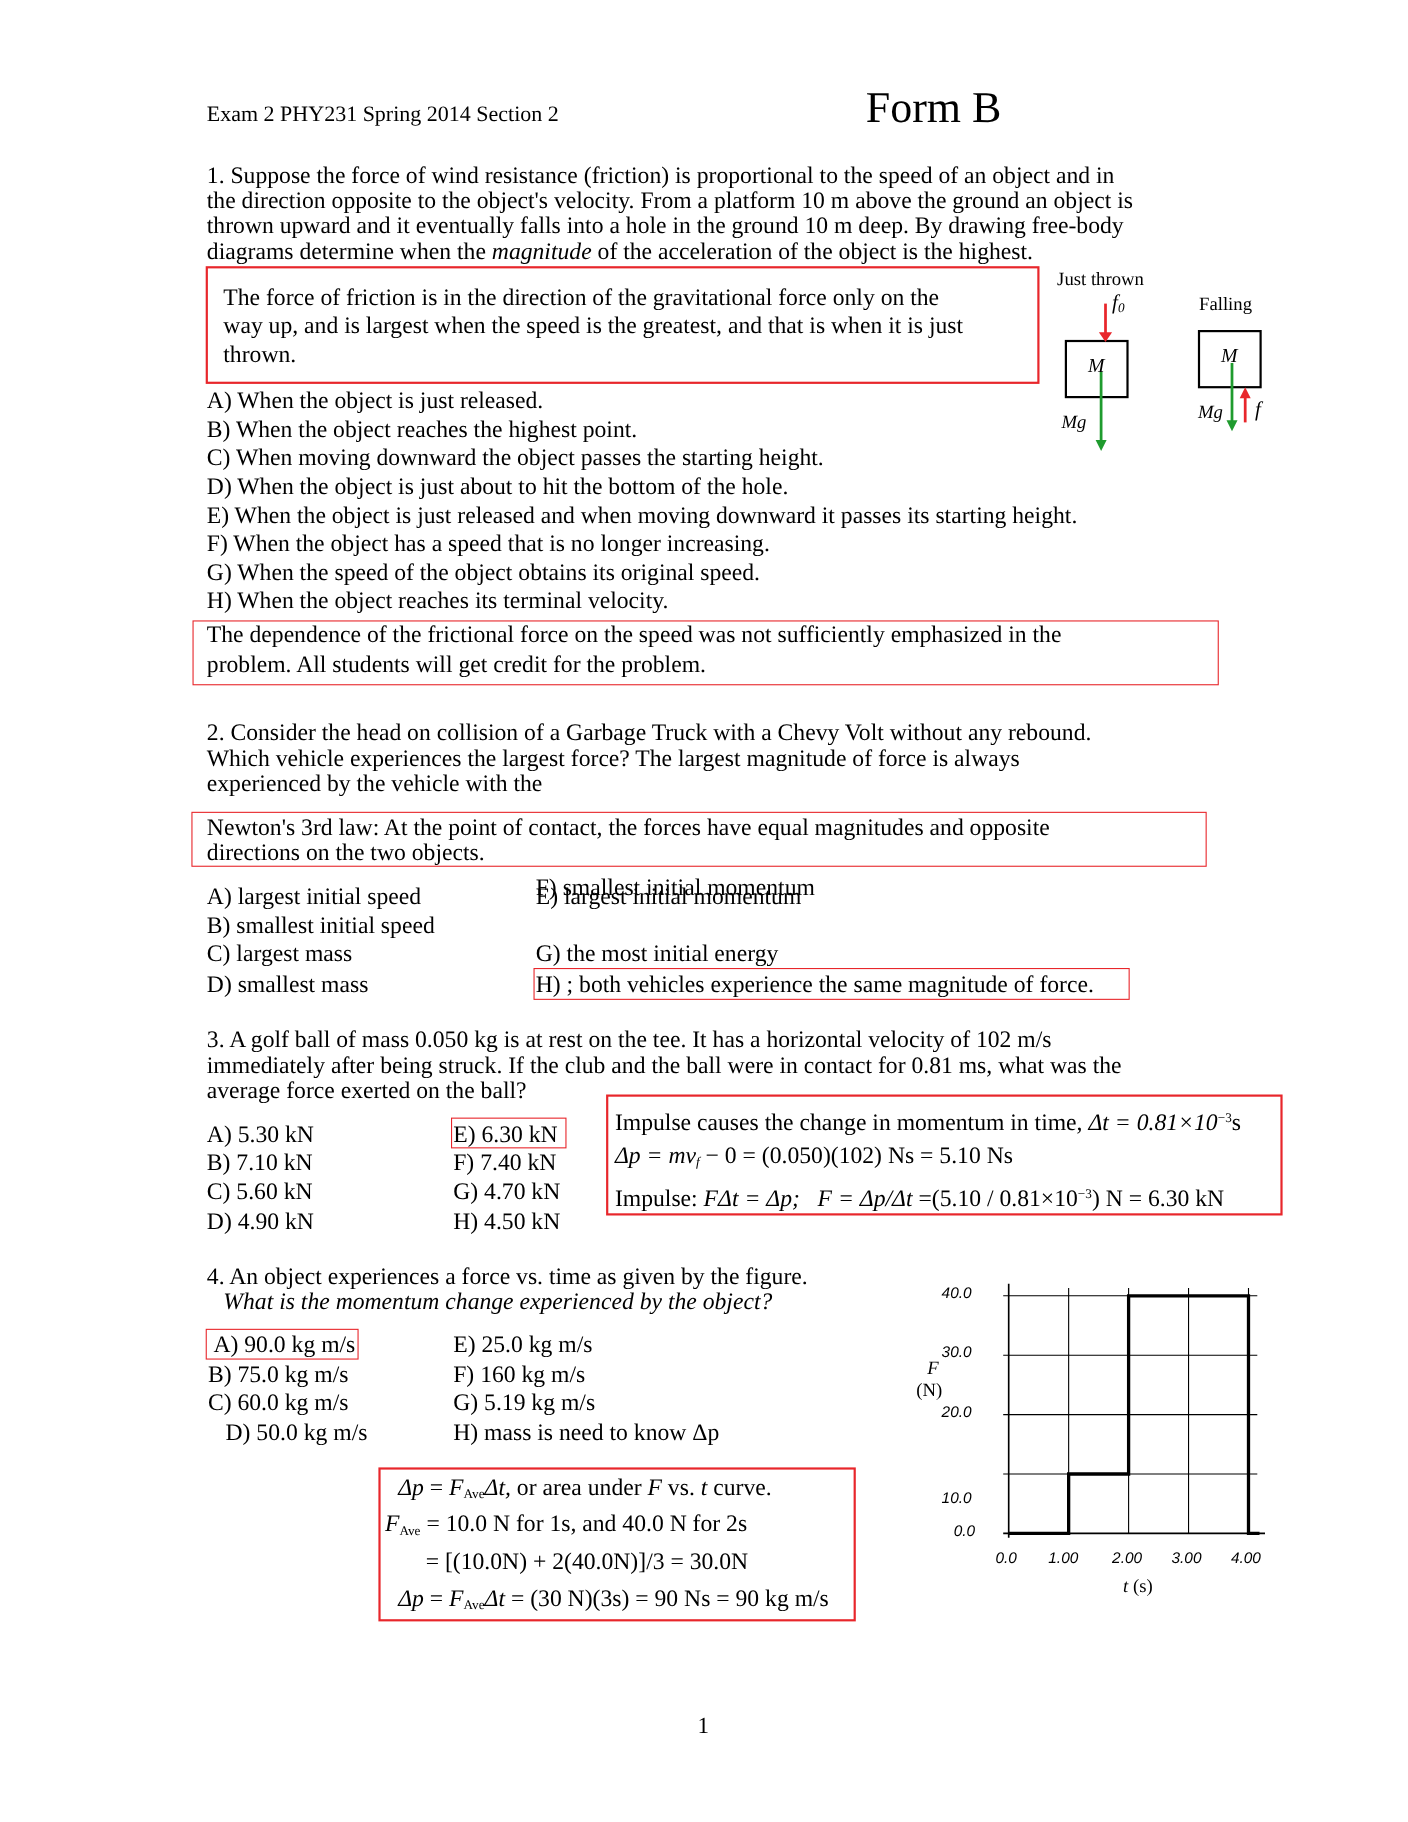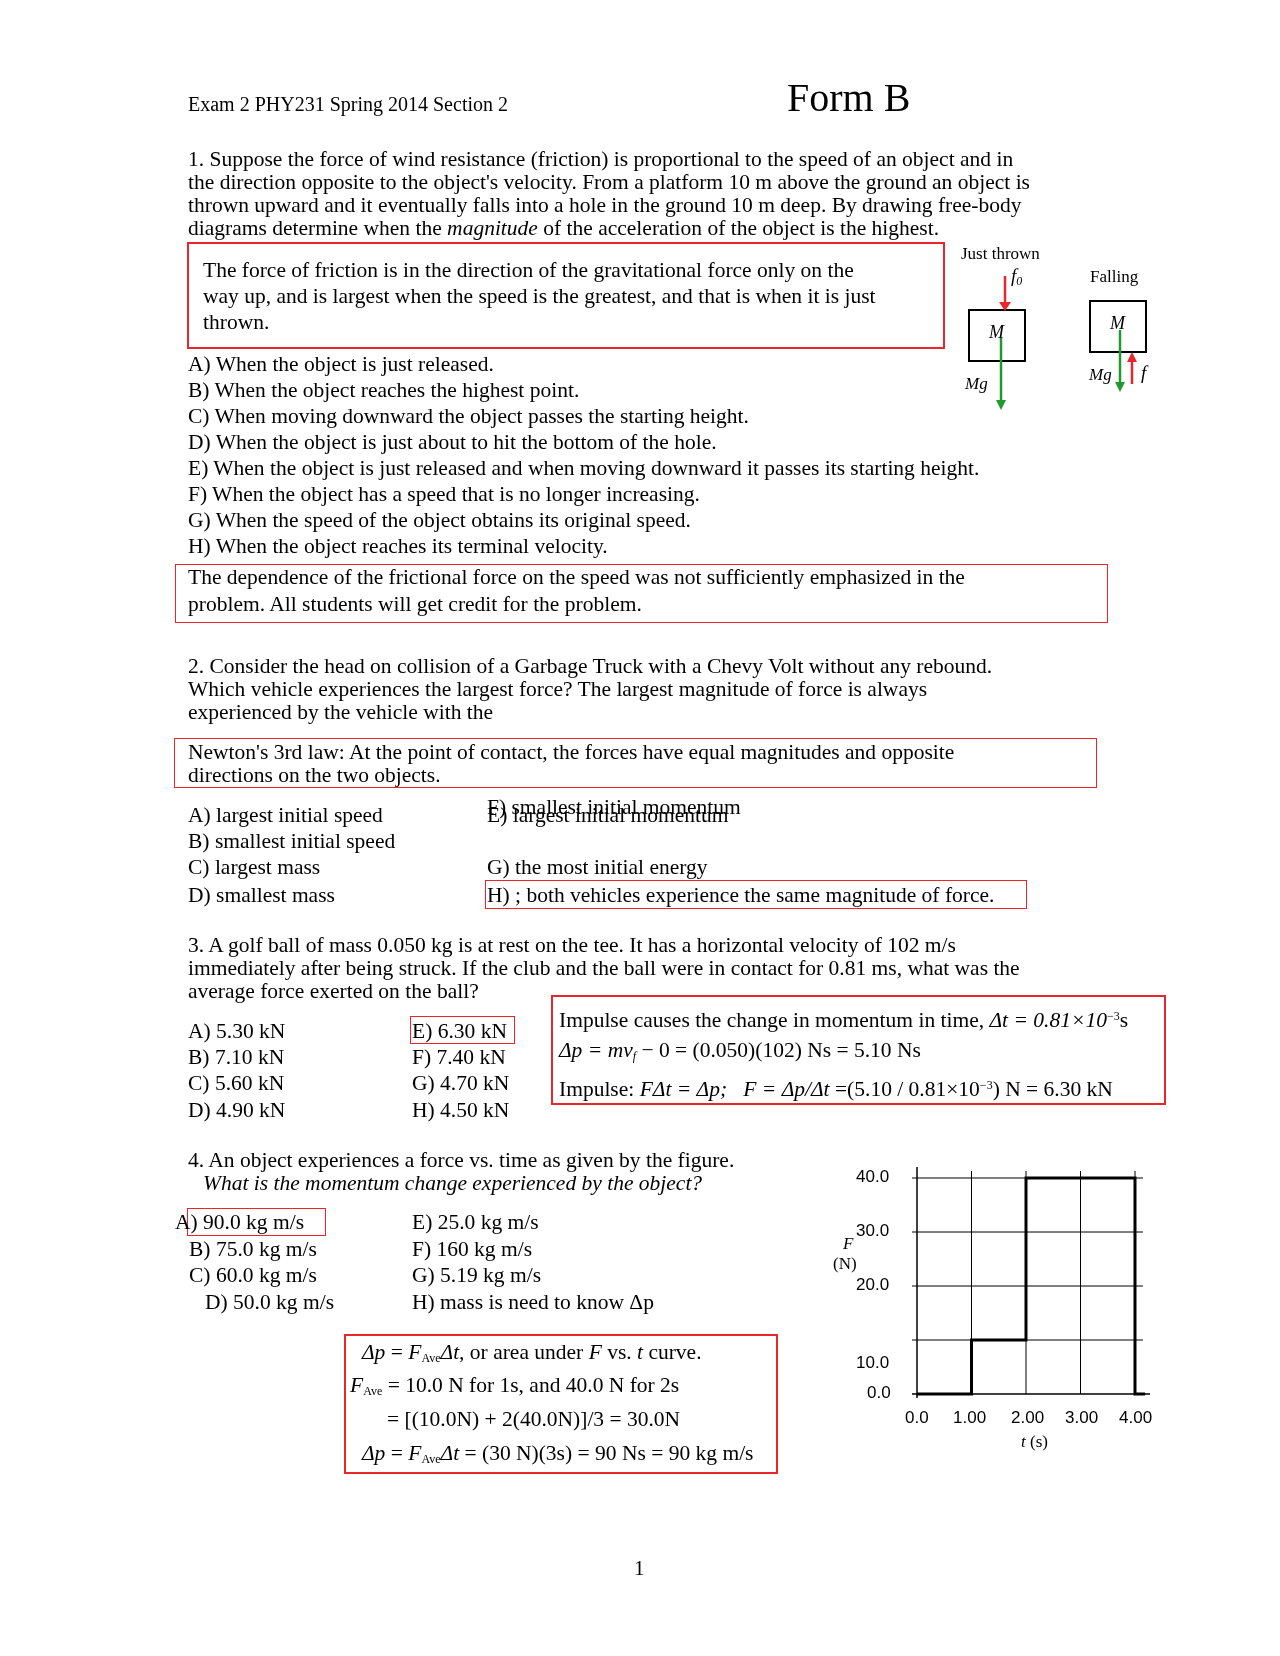--- a/index.html
+++ b/index.html
@@ -8,21 +8,21 @@
   .abs { position:absolute; white-space:nowrap; }
   .t { font-size:21.5px; line-height:23px; }
   .hdr { font-size:20px; }
   .form { font-size:40px; }
   .redbox { position:absolute; border:2px solid #e8262b; box-sizing:border-box; }
   .redbox.thin { border-width:1.5px; }
   .sm { font-size:17px; }
   .it { font-style:italic; }
   sub.s { font-size:12px; vertical-align:-3px; }
   sup.s { font-size:12px; vertical-align:7px; }
-  .tick { font-family:"Liberation Sans","DejaVu Sans",sans-serif; font-size:17px; }
+  .tick { font-family:"Liberation Sans","DejaVu Sans",sans-serif; font-size:14px;font-style:italic; }
   .pagenum { font-size:21px; }
 </style>
 </head>
 <body>
 
 <div class="abs hdr" style="left:188px;top:93px;">Exam 2 PHY231 Spring 2014 Section 2</div>
 <div class="abs form" style="left:787px;top:74px;">Form B</div>
 
 <div class="abs t" style="left:188px;top:148px;">1. Suppose the force of wind resistance (friction) is proportional to the speed of an object and in</div>
 <div class="abs t" style="left:188px;top:171px;">the direction opposite to the object's velocity. From a platform 10 m above the ground an object is</div>
@@ -107,21 +107,21 @@
 
 <div class="redbox" style="left:551px;top:995px;width:615px;height:110px;"></div>
 <div class="abs t" style="left:559px;top:1005px;"><span>Impulse causes the change in momentum in time, </span><span class="it">Δt = 0.81×10</span><sup class="s">−3</sup><span>s</span></div>
 <div class="abs t" style="left:559px;top:1039px;"><span class="it">Δp = mv</span><sub class="s it">f</sub><span> − 0 = (0.050)(102) Ns = 5.10 Ns</span></div>
 <div class="abs t" style="left:559px;top:1074px;"><span>Impulse: </span><span class="it">FΔt = Δp;</span><span>&nbsp;&nbsp;&nbsp;</span><span class="it">F = Δp/Δt</span><span> =(5.10 / 0.81×10</span><sup class="s">−3</sup><span>) N = 6.30 kN</span></div>
 
 <div class="abs t" style="left:188px;top:1149px;">4. An object experiences a force vs. time as given by the figure.</div>
 <div class="abs t" style="left:203px;top:1172px;font-style:italic;">What is the momentum change experienced by the object?</div>
 
 <div class="redbox thin" style="left:187px;top:1208px;width:139px;height:28px;"></div>
-<div class="abs t" style="left:175px;top:1211px;">A) 90.0 kg m/s</div>
+<div class="abs t" style="left:194px;top:1211px;">A) 90.0 kg m/s</div>
 <div class="abs t" style="left:189px;top:1238px;">B) 75.0 kg m/s</div>
 <div class="abs t" style="left:189px;top:1264px;">C) 60.0 kg m/s</div>
 <div class="abs t" style="left:205px;top:1291px;">D) 50.0 kg m/s</div>
 <div class="abs t" style="left:412px;top:1211px;">E) 25.0 kg m/s</div>
 <div class="abs t" style="left:412px;top:1238px;">F) 160 kg m/s</div>
 <div class="abs t" style="left:412px;top:1264px;">G) 5.19 kg m/s</div>
 <div class="abs t" style="left:412px;top:1291px;">H) mass is need to know Δp</div>
 
 <div class="redbox" style="left:344px;top:1334px;width:434px;height:140px;"></div>
 <div class="abs t" style="left:362px;top:1341px;"><span class="it">Δp</span><span> = </span><span class="it">F</span><sub class="s">Ave</sub><span class="it">Δt,</span><span>  or area under </span><span class="it">F</span><span> vs. </span><span class="it">t</span><span> curve.</span></div>

